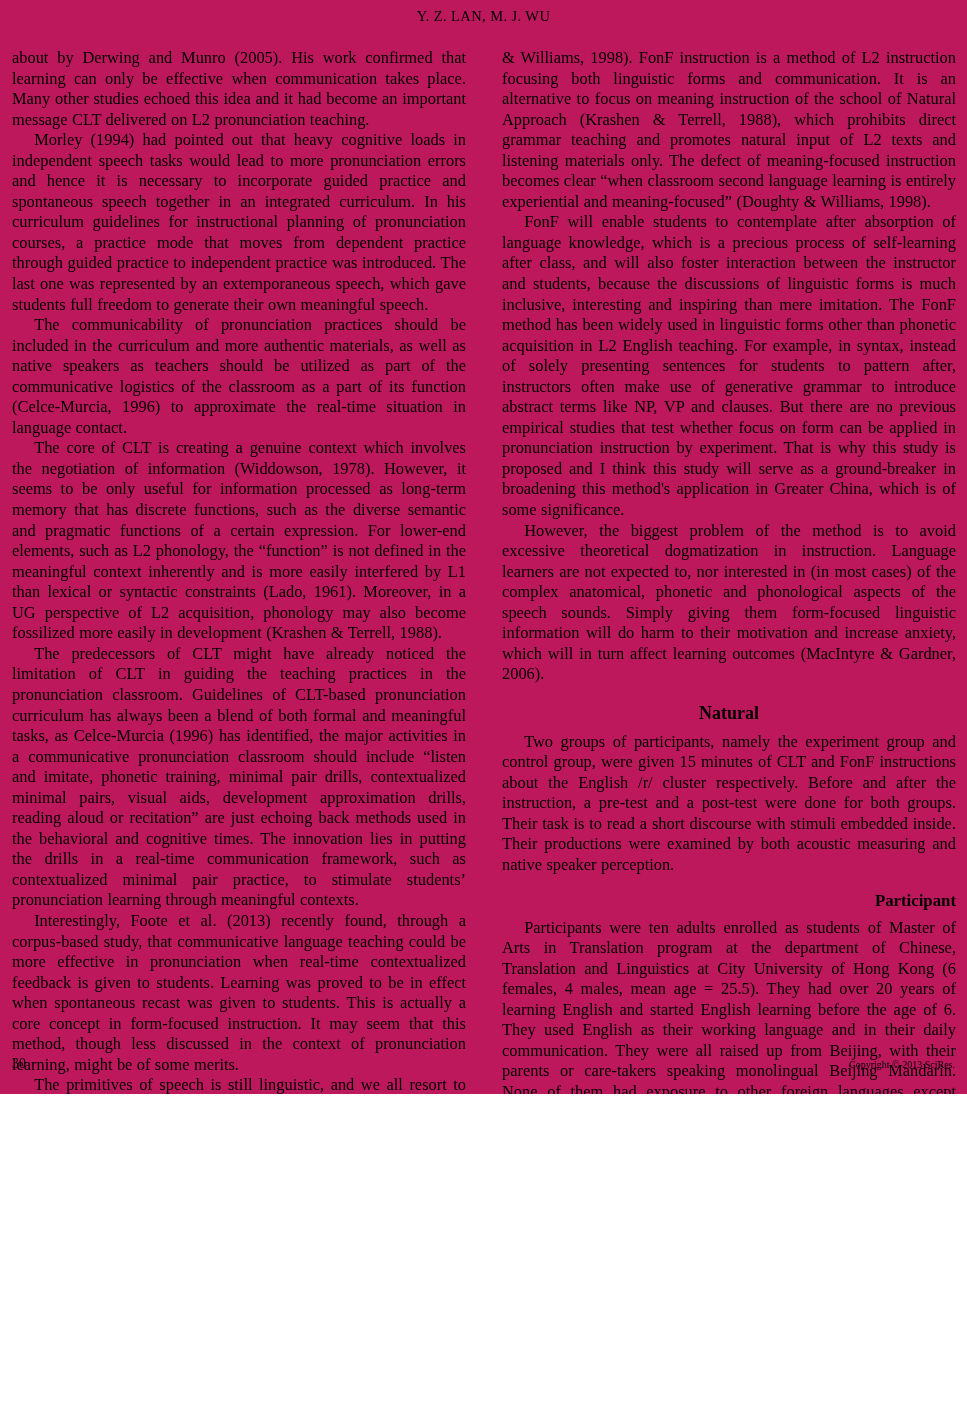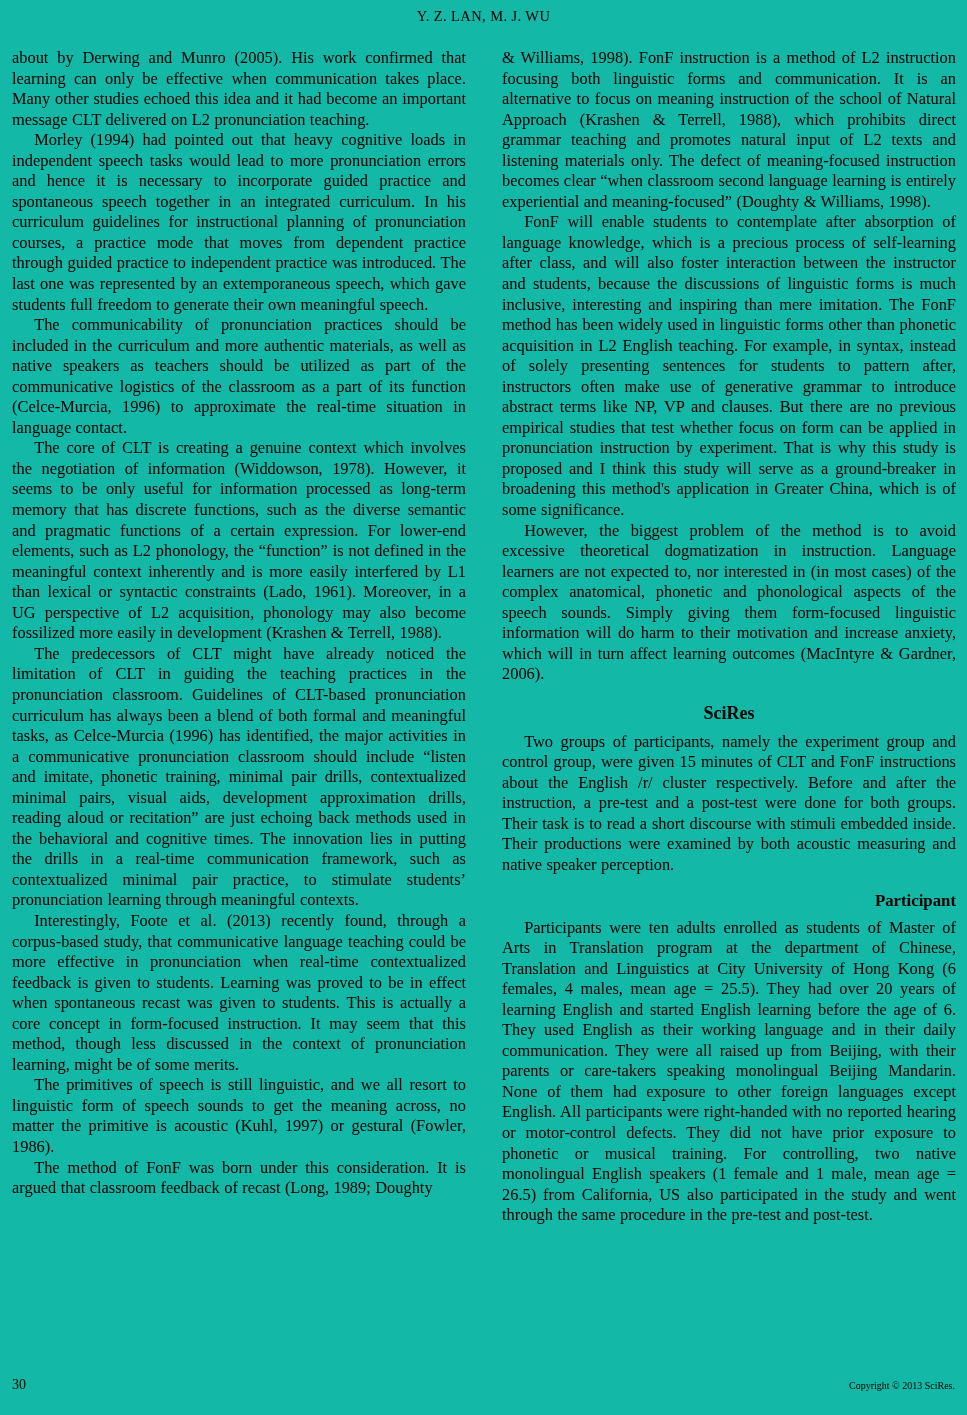--- a/index.html
+++ b/index.html
@@ -8,23 +8,23 @@
     padding: 0;
     background: #ffffff;
   }
   body {
     font-family: "Liberation Serif", "DejaVu Serif", serif;
     color: #000000;
   }
   .page {
     position: relative;
     width: 967px;
-    height: 1415px;
+    height: 1094px;
     box-sizing: border-box;
-    background: #14b8a6;
+    background: #be185d;
     overflow: hidden;
   }
 
   
   .running-head {
     position: absolute;
     top: 8px;
     left: 0;
     width: 967px;
     text-align: center;
@@ -123,21 +123,21 @@
     </div>
 
     <div class="col">
 
       <p class="para no-indent">&amp; Williams, 1998). FonF instruction is a method of L2 instruction focusing both linguistic forms and communication. It is an alternative to focus on meaning instruction of the school of Natural Approach (Krashen &amp; Terrell, 1988), which prohibits direct grammar teaching and promotes natural input of L2 texts and listening materials only. The defect of meaning-focused instruction becomes clear “when classroom second language learning is entirely experiential and meaning-focused” (Doughty &amp; Williams, 1998).</p>
 
       <p class="para">FonF will enable students to contemplate after absorption of language knowledge, which is a precious process of self-learning after class, and will also foster interaction between the instructor and students, because the discussions of linguistic forms is much inclusive, interesting and inspiring than mere imitation. The FonF method has been widely used in linguistic forms other than phonetic acquisition in L2 English teaching. For example, in syntax, instead of solely presenting sentences for students to pattern after, instructors often make use of generative grammar to introduce abstract terms like NP, VP and clauses. But there are no previous empirical studies that test whether focus on form can be applied in pronunciation instruction by experiment. That is why this study is proposed and I think this study will serve as a ground-breaker in broadening this method's application in Greater China, which is of some significance.</p>
 
       <p class="para">However, the biggest problem of the method is to avoid excessive theoretical dogmatization in instruction. Language learners are not expected to, nor interested in (in most cases) of the complex anatomical, phonetic and phonological aspects of the speech sounds. Simply giving them form-focused linguistic information will do harm to their motivation and increase anxiety, which will in turn affect learning outcomes (MacIntyre &amp; Gardner, 2006).</p>
 
-      <h2 class="section-title">SciRes</h2>
+      <h2 class="section-title">Natural</h2>
 
       <p class="para">Two groups of participants, namely the experiment group and control group, were given 15 minutes of CLT and FonF instructions about the English /r/ cluster respectively. Before and after the instruction, a pre-test and a post-test were done for both groups. Their task is to read a short discourse with stimuli embedded inside. Their productions were examined by both acoustic measuring and native speaker perception.</p>
 
       <h3 class="sub-title">Participant</h3>
 
       <p class="para">Participants were ten adults enrolled as students of Master of Arts in Translation program at the department of Chinese, Translation and Linguistics at City University of Hong Kong (6 females, 4 males, mean age = 25.5). They had over 20 years of learning English and started English learning before the age of 6. They used English as their working language and in their daily communication. They were all raised up from Beijing, with their parents or care-takers speaking monolingual Beijing Mandarin. None of them had exposure to other foreign languages except English. All participants were right-handed with no reported hearing or motor-control defects. They did not have prior exposure to phonetic or musical training. For controlling, two native monolingual English speakers (1 female and 1 male, mean age = 26.5) from California, US also participated in the study and went through the same procedure in the pre-test and post-test.</p>
 
     </div>
   </div>
 

